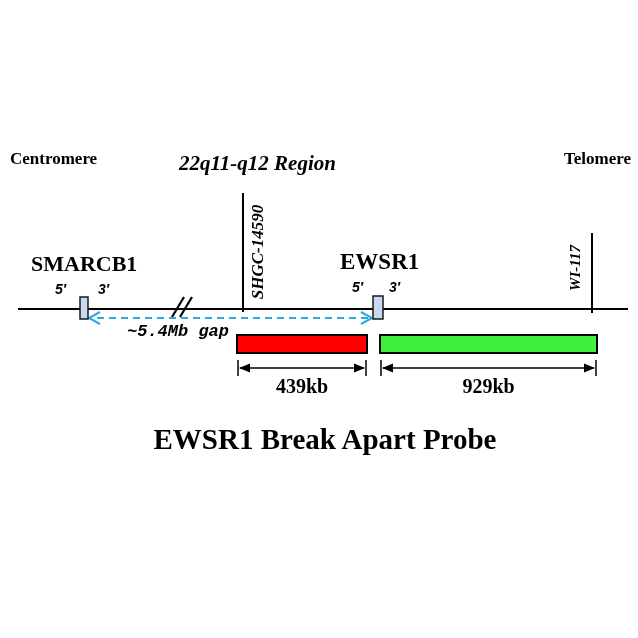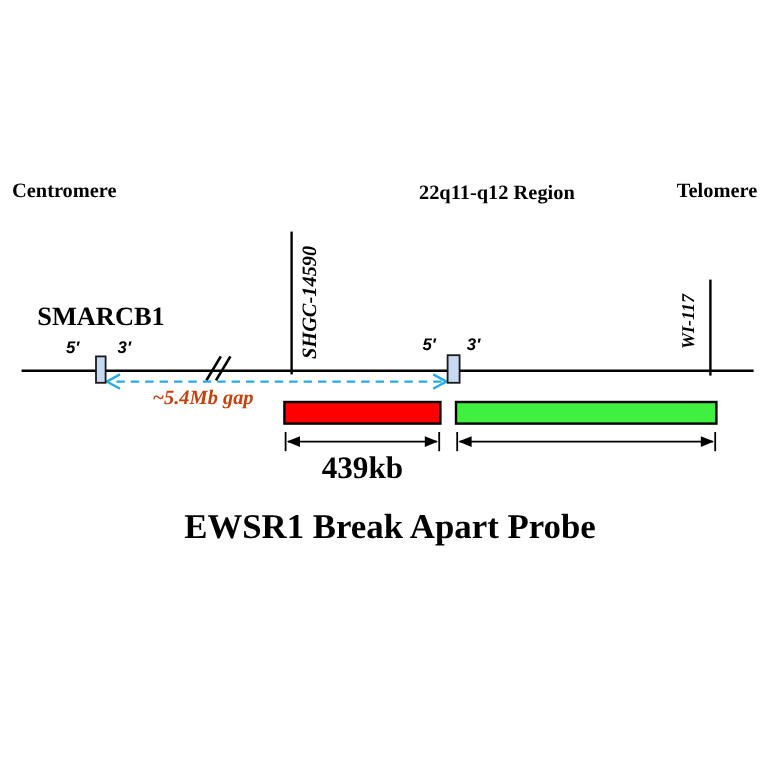--- a/index.html
+++ b/index.html
@@ -9,40 +9,40 @@
     width: 638px;
     height: 626px;
     background: #ffffff;
     overflow: hidden;
     font-family: "Liberation Serif", serif;
   }
   .layer { position: absolute; left: 0; top: 0; }
   .txt { position: absolute; white-space: nowrap; color: #000; }
   .serif-b { font-family: "Liberation Serif", serif; font-weight: bold; }
   .label-end { font-size: 17px; }
-  .region-title { font-size: 17px; text-align: right; }
+  .region-title { font-size: 21px; text-align: left; font-style: italic; }
   .gene-name-sm { font-size: 22px; }
   .gene-name-ew { font-size: 23px; }
   .prime {
     font-family: "Liberation Sans", "DejaVu Sans", sans-serif;
     font-weight: bold; font-style: italic; font-size: 14px;
   }
   .sts {
     font-family: "Liberation Serif", serif;
     font-weight: bold; font-style: italic;
     transform: translate(-50%, -50%) rotate(-90deg);
   }
   .sts-shgc { font-size: 17px; }
   .sts-wi { font-size: 15px; }
   .gap-label {
-    font-family: Liberation Serif, serif;
+    font-family: Liberation Mono, monospace;
     font-weight: bold; font-style: italic;
-    font-size: 17px; color: #c2410c;
+    font-size: 17px; color: #000000;
   }
-  .kb-label { font-size: 26px; text-align: center; }
+  .kb-label { font-size: 20px; text-align: center; }
   .bottom-title { font-size: 29px; text-align: center; }
 </style>
 </head>
 <body>
 
 <div class="canvas">
 
   <svg class="layer" width="638" height="638" viewBox="0 0 638 638">
 
     <line x1="18" y1="309" x2="628" y2="309" stroke="#000" stroke-width="2"></line>
@@ -91,23 +91,25 @@
   <div class="txt serif-b label-end" style="left:544px; top:149px;margin-left:20px;">Telomere</div>
 
   <div class="txt sts sts-shgc" style="left:258px; top:252px;">SHGC-14590</div>
 
   <div class="txt sts sts-wi" style="left:575px; top:268px;">WI-117</div>
 
   <div class="txt serif-b gene-name-sm" style="left:31px; top:251px;">SMARCB1</div>
   <div class="txt prime" style="left:55px; top:281px;">5′</div>
   <div class="txt prime" style="left:98px; top:281px;">3′</div>
 
+  <div class="txt serif-b gene-name-ew" style="left:340px; top:249px;">EWSR1</div>
   <div class="txt prime" style="left:352px; top:279px;">5′</div>
   <div class="txt prime" style="left:389px; top:279px;">3′</div>
 
   <div class="txt gap-label" style="left:127px; top:322px;">~5.4Mb gap</div>
 
   <div class="txt serif-b kb-label" style="left:237px; top:375px; width:130px;">439kb</div>
 
+  <div class="txt serif-b kb-label" style="left:380px; top:375px; width:217px;">929kb</div>
 
   <div class="txt serif-b bottom-title" style="left:6px; top:423px; width:638px;">EWSR1 Break Apart Probe</div>
 
 </div>
 
 </body></html>

